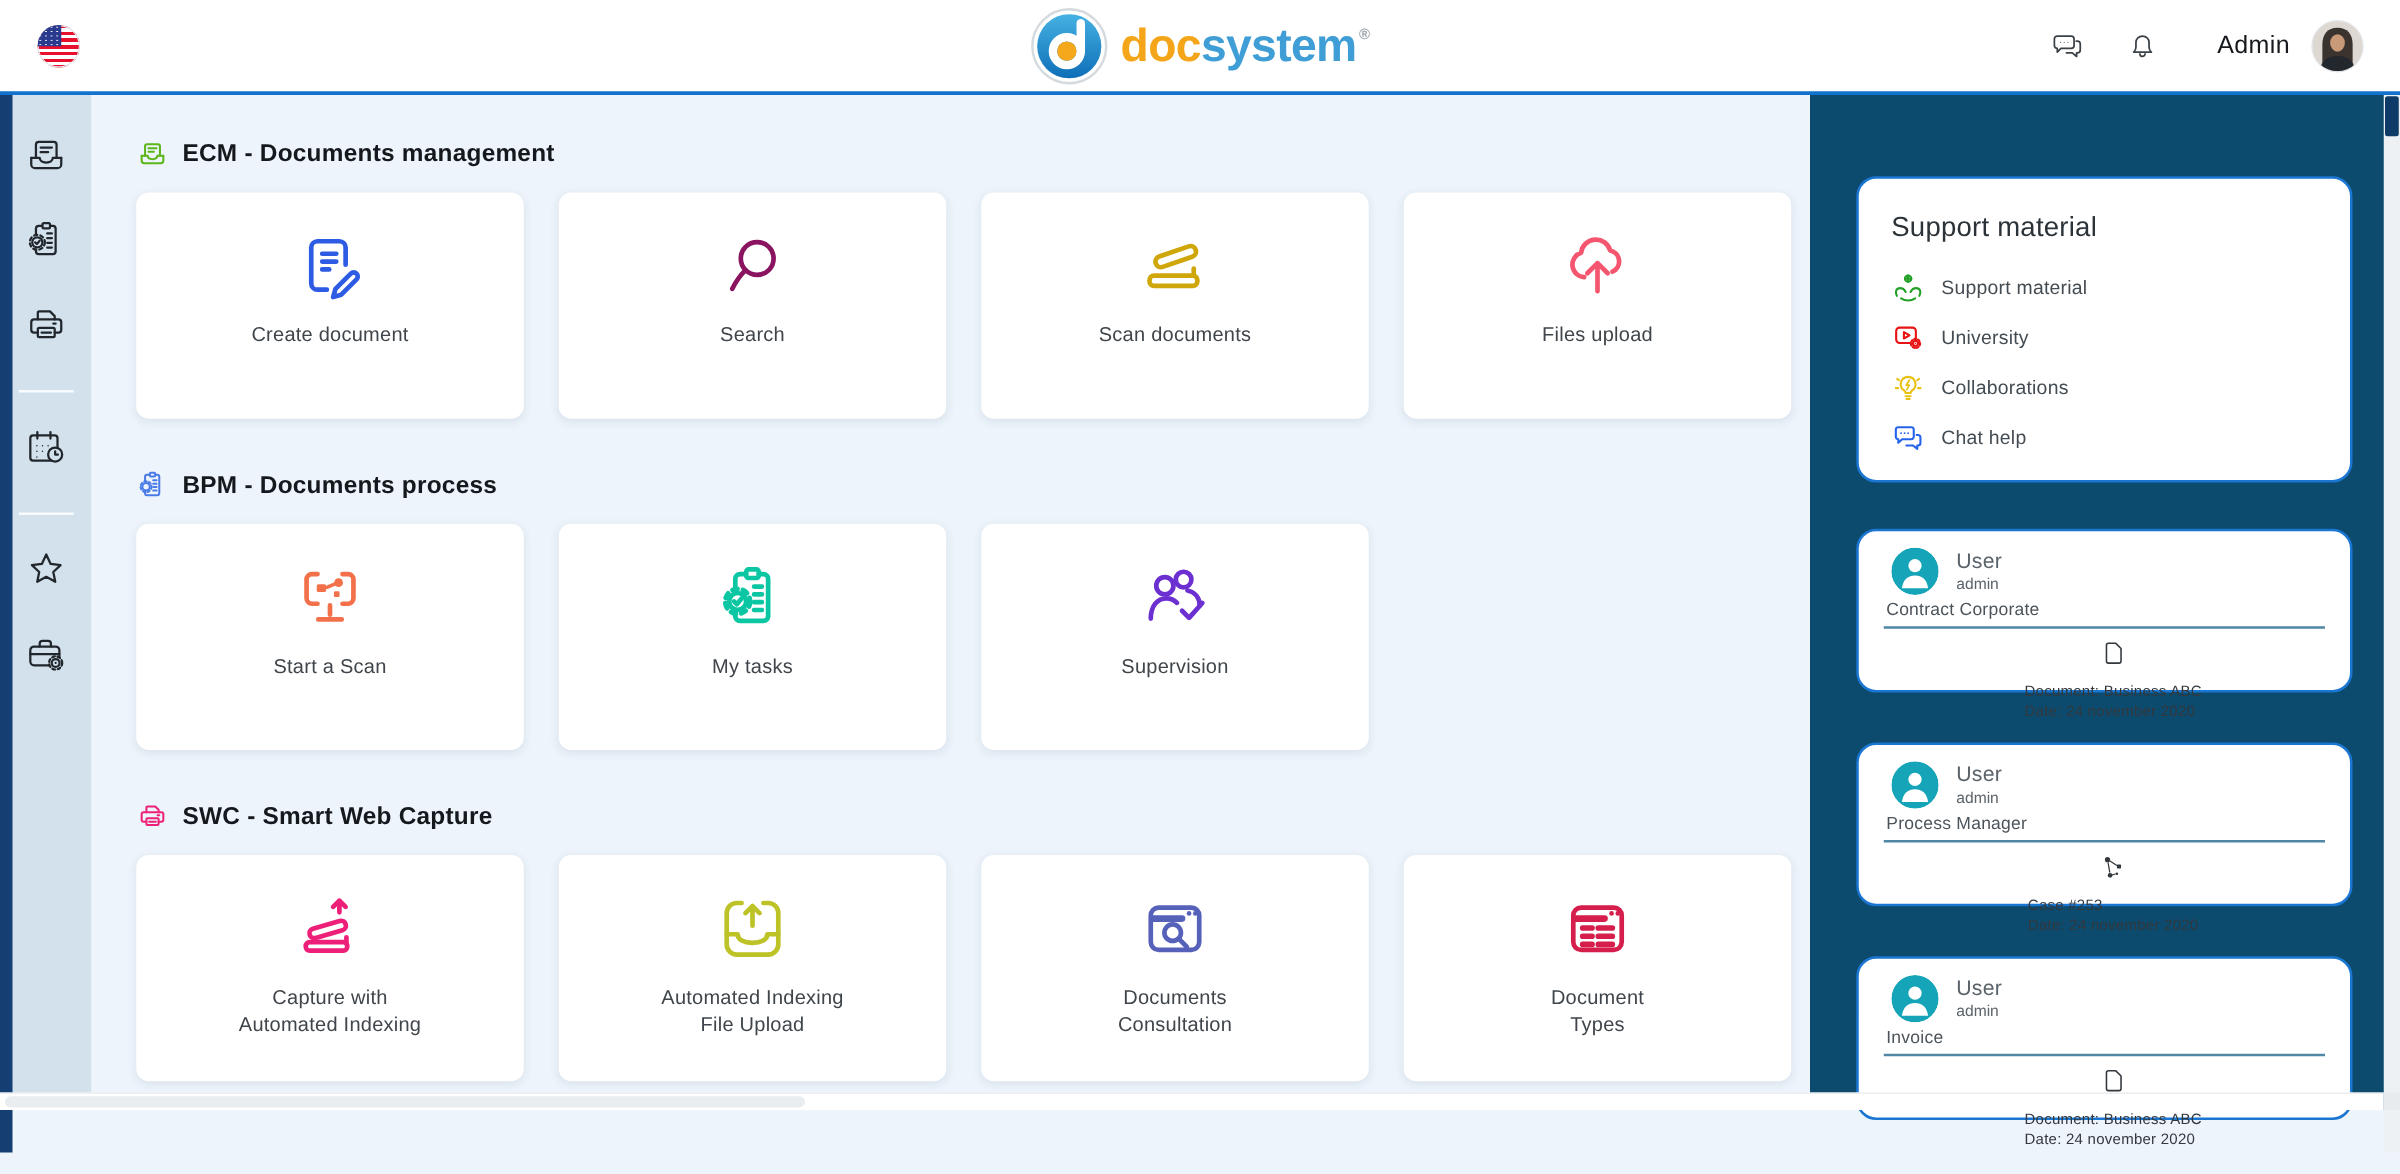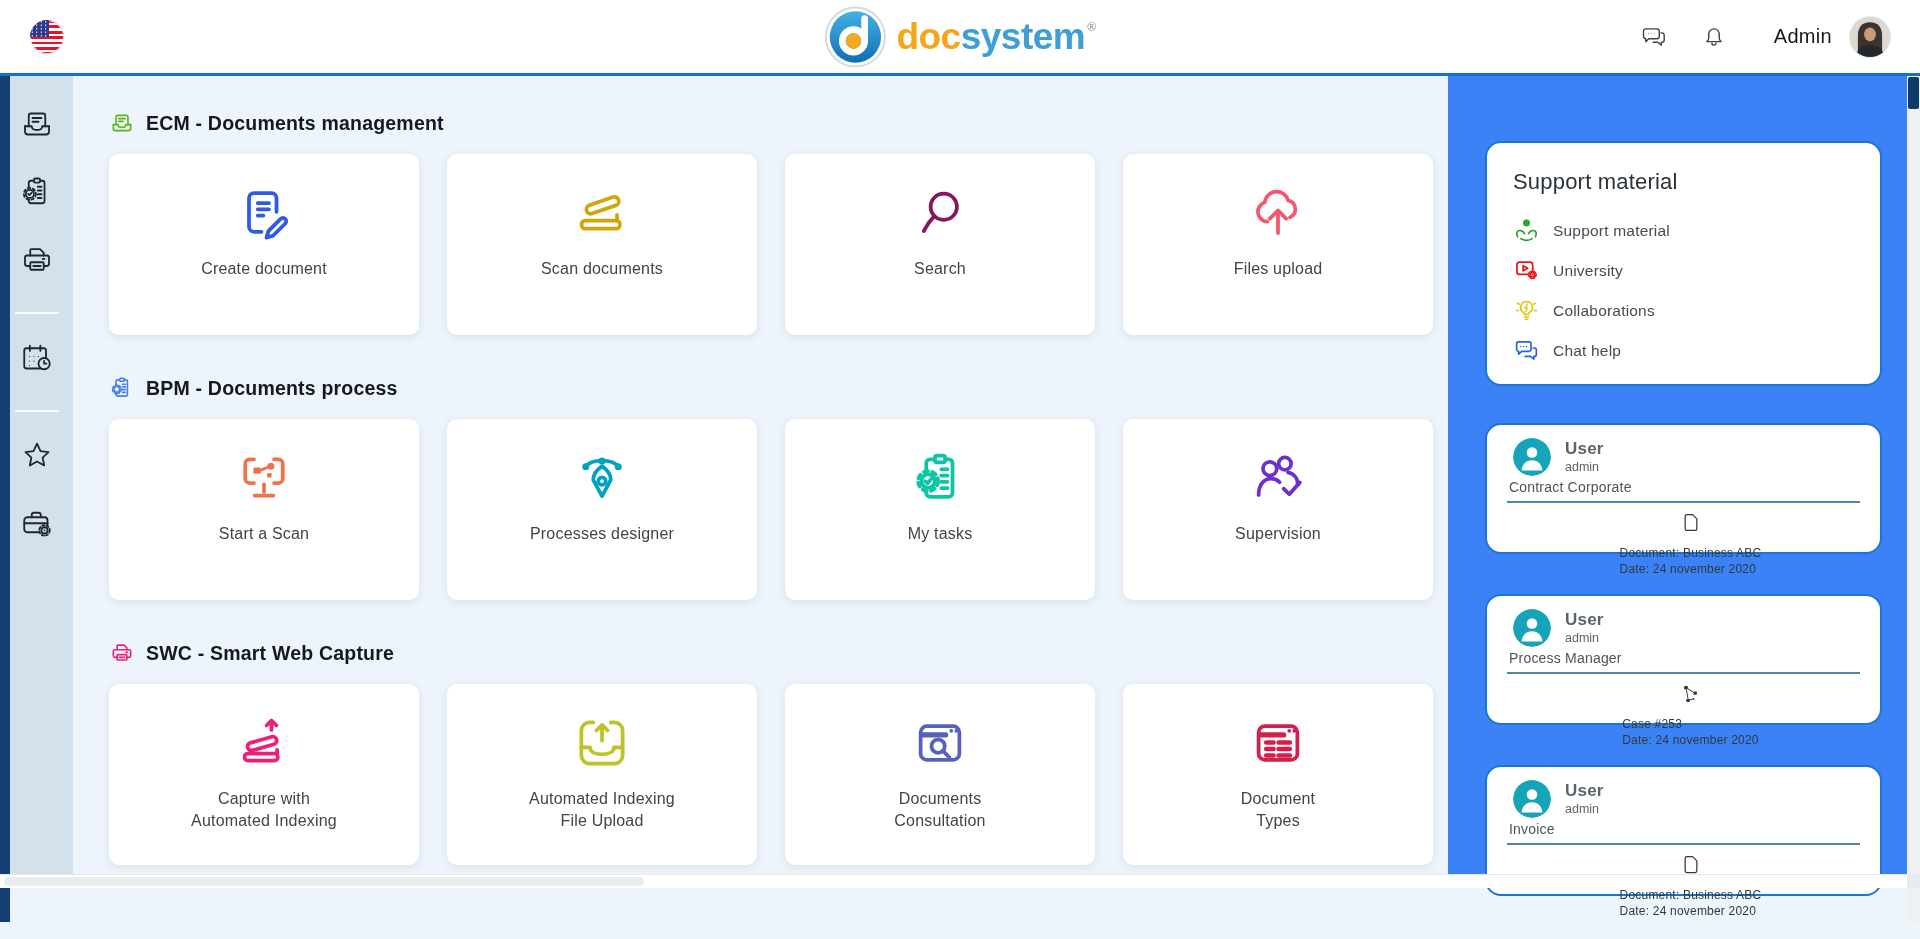--- a/index.html
+++ b/index.html
@@ -53,35 +53,35 @@
   .sec-title{ font-size:19.5px; font-weight:700; color:#15191d; letter-spacing:0.2px; }
   .tile-grid{ display:grid; grid-template-columns:repeat(4,310px); gap:28px; }
   .tile{ width:310px; height:181px; background:#ffffff; border-radius:10px;
     box-shadow:0 2px 8px rgba(40,60,90,0.10); cursor:pointer;
     display:flex; flex-direction:column; align-items:center; padding-top:26px; }
   .tile-icon{ height:66px; display:flex; align-items:center; }
   .tile-icon svg{ width:60px; height:60px; }
   .tile-label{ margin-top:12px; font-size:16px; color:#3f454b; text-align:center;
     white-space:pre-line; line-height:1.35; letter-spacing:0.2px; }
   
-  .right-panel{ flex:0 0 472px; background:#3b82f6; padding:65px 24px 0 37px; }
+  .right-panel{ flex:0 0 472px; background:#0c4a6e; padding:65px 24px 0 37px; }
   .panel-card{ width:397px; background:#ffffff; border:2px solid #1b76d2; border-radius:16px; }
   .support-card{ padding:26px 26px 22px 26px; height:245px; cursor:pointer; }
   .support-title{ font-size:22px; font-weight:500; color:#2b3238; letter-spacing:0.2px; }
   .support-items{ margin-top:20px; display:flex; flex-direction:column; gap:9px; }
   .support-item{ display:flex; align-items:center; gap:13px; height:31px; cursor:pointer; }
   .support-item .si-icon{ width:27px; height:27px; display:inline-flex; }
   .support-item .si-icon svg{ width:27px; height:27px; }
   .support-item .si-label{ font-size:15.5px; color:#444c53; letter-spacing:0.2px; }
   .activity-card{ margin-top:40px; height:131px; padding:13px 20px 10px 20px; cursor:pointer; }
   .activity-card.first{ margin-top:37px; }
   .ac-top{ display:flex; align-items:flex-start; gap:14px; padding-left:6px; }
   .ac-avatar{ width:38px; height:38px; border-radius:50%; overflow:hidden; flex:0 0 38px; }
   .ac-names{ padding-top:1px; }
-  .ac-user{ font-size:17px; color:#5b636b; letter-spacing:0.2px;font-weight:bold; }
+  .ac-user{ font-size:17px; color:#5b636b; letter-spacing:0.2px; }
   .ac-admin{ font-size:12.5px; color:#5b636b; margin-top:1px; }
   .ac-role{ font-size:14px; color:#4c545b; margin-top:3px; padding-left:2px; letter-spacing:0.2px;}
   .ac-divider{ height:2px; background:#4f87a5; margin:6px 0 9px 0; }
   .ac-detail{ display:flex; align-items:center; gap:11px; padding-left:14px;flex-direction:column; }
   .ac-detail .ad-icon{ width:20px; height:22px; color:#33383d; display:inline-flex; }
   .ac-detail .ad-icon svg{ width:20px; height:22px; }
   .ad-lines{ font-size:12px; color:#33383d; line-height:1.35; letter-spacing:0.2px; }
   
   .vscroll{ position:absolute; right:0; top:0; width:13px; height:846px; background:#eef1f4; }
   .vscroll .vthumb{ position:absolute; top:1px; left:1px; width:11px; height:32px;
@@ -232,37 +232,37 @@
         <span class="tile-icon" style="color:#2d5be3">
           <svg class="stroked" viewBox="0 0 48 48">
             <path d="M34 23 V12 a4 4 0 0 0 -4 -4 H16 a4 4 0 0 0 -4 4 v23 a4 4 0 0 0 4 4 h6"></path>
             <path d="M19 16 h9 M19 21 h9 M19 26 h4.5"></path>
             <path d="M27.5 38.5 l9.8 -9.8 a2.6 2.6 0 0 1 3.7 3.7 L31.2 42.2 l-5.2 1.5 z"></path>
           </svg>
         </span>
         <span class="tile-label">Create document</span>
       </div>
       <div class="tile">
+        <span class="tile-icon" style="color:#8a1460">
+          <svg class="stroked" stroke-width="3.4" viewBox="0 0 48 48">
+            <circle cx="27" cy="19" r="10.5"></circle>
+            <path d="M19.5 26.5 C15.5 30.5 13 34.5 11 38.5"></path>
+          </svg>
+        </span>
+        <span class="tile-label">Search</span>
+      </div>
+      <div class="tile">
         <span class="tile-icon" style="color:#cfa70a">
           <svg class="stroked" stroke-width="3.4" viewBox="0 0 48 48">
             <rect x="11" y="14.5" width="27" height="7" rx="3.5" transform="rotate(-19 24 18)"></rect>
             <path d="M36 25.5 v4.5"></path>
             <path d="M10.5 30 h25 a2.8 2.8 0 0 1 2.8 2.8 v0.9 a2.8 2.8 0 0 1 -2.8 2.8 h-25 a2.8 2.8 0 0 1 -2.8 -2.8 v-0.9 a2.8 2.8 0 0 1 2.8 -2.8 z"></path>
           </svg>
         </span>
         <span class="tile-label">Scan documents</span>
-      </div>
-      <div class="tile">
-        <span class="tile-icon" style="color:#8a1460">
-          <svg class="stroked" stroke-width="3.4" viewBox="0 0 48 48">
-            <circle cx="27" cy="19" r="10.5"></circle>
-            <path d="M19.5 26.5 C15.5 30.5 13 34.5 11 38.5"></path>
-          </svg>
-        </span>
-        <span class="tile-label">Search</span>
       </div>
       <div class="tile">
         <span class="tile-icon" style="color:#f4566f">
           <svg class="stroked" stroke-width="3.4" viewBox="0 0 48 48">
             <path d="M15.5 31 a8 8 0 0 1 -2 -15.6 a9.5 9.5 0 0 1 18.6 -1.5 a7.2 7.2 0 0 1 1.5 13.6"></path>
             <path d="M24 40 V22 M17.5 28.5 L24 22 l6.5 6.5"></path>
           </svg>
         </span>
         <span class="tile-label">Files upload</span>
       </div>
@@ -288,33 +288,20 @@
             <path d="M16 9 h-3.5 a3.5 3.5 0 0 0 -3.5 3.5 v12 a3.5 3.5 0 0 0 3.5 3.5 H16"></path>
             <path d="M32 9 h3.5 a3.5 3.5 0 0 1 3.5 3.5 v12 a3.5 3.5 0 0 1 -3.5 3.5 H32"></path>
             <path d="M24 29 v6 M16.5 38 h15"></path>
             <rect x="15.5" y="15.5" width="6" height="5" rx="1.2" fill="currentColor" stroke="none"></rect>
             <path d="M22 17.5 l6 -2.5" stroke-width="2.2"></path>
             <circle cx="29.5" cy="14.5" r="2.8" fill="currentColor" stroke="none"></circle>
             <rect x="26.5" y="20" width="3.6" height="3.6" rx="0.8" fill="currentColor" stroke="none"></rect>
           </svg>
         </span>
         <span class="tile-label">Start a Scan</span>
-      </div>
-      <div class="tile">
-        <span class="tile-icon" style="color:#00a2c0">
-          <svg class="stroked" stroke-width="3.2" viewBox="0 0 48 48">
-            <path d="M11 15 C15.5 8.5 32.5 8.5 37 15"></path>
-            <circle cx="11" cy="15" r="2.8" fill="currentColor" stroke="none"></circle>
-            <circle cx="37" cy="15" r="2.8" fill="currentColor" stroke="none"></circle>
-            <circle cx="24" cy="10.4" r="2.8" fill="currentColor" stroke="none"></circle>
-            <path d="M24 14.5 q7 5 7 11 L24 38.5 L17 25.5 q0 -6 7 -11 z"></path>
-            <circle cx="24" cy="26.5" r="3"></circle>
-          </svg>
-        </span>
-        <span class="tile-label">Processes designer</span>
       </div>
       <div class="tile">
         <span class="tile-icon" style="color:#0bc6a3">
           <svg class="stroked" viewBox="0 0 48 48">
             <path d="M19 9 h-3 a3 3 0 0 0 -3 3 v6"></path>
             <path d="M13 34 v2 a3 3 0 0 0 3 3 h15 a3 3 0 0 0 3 -3 V12 a3 3 0 0 0 -3 -3 h-3"></path>
             <rect x="20" y="6" width="8" height="5.5" rx="1.5"></rect>
             <path d="M25 17 h5 M25 22 h5 M25 27 h5 M25 32 h5"></path>
             <circle cx="14.5" cy="26.5" r="8" stroke-dasharray="3.4 3.4"></circle>
             <circle cx="14.5" cy="26.5" r="5.4"></circle>

